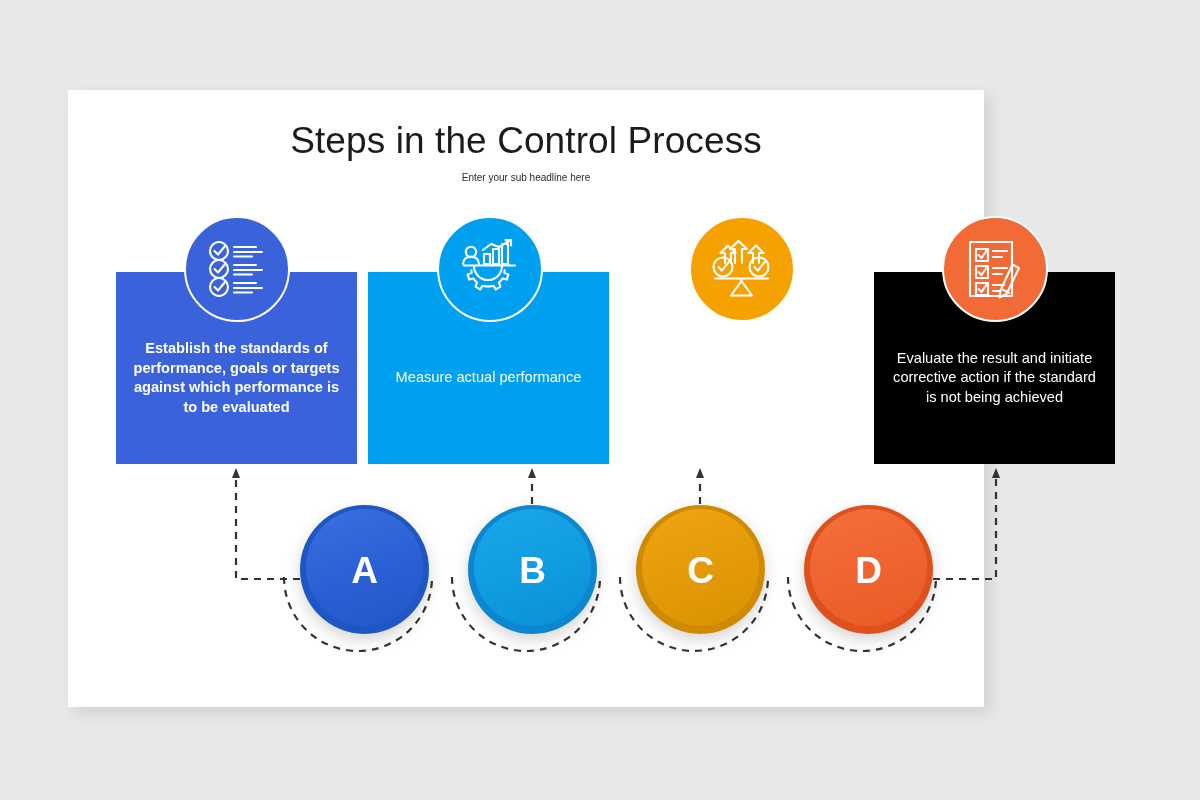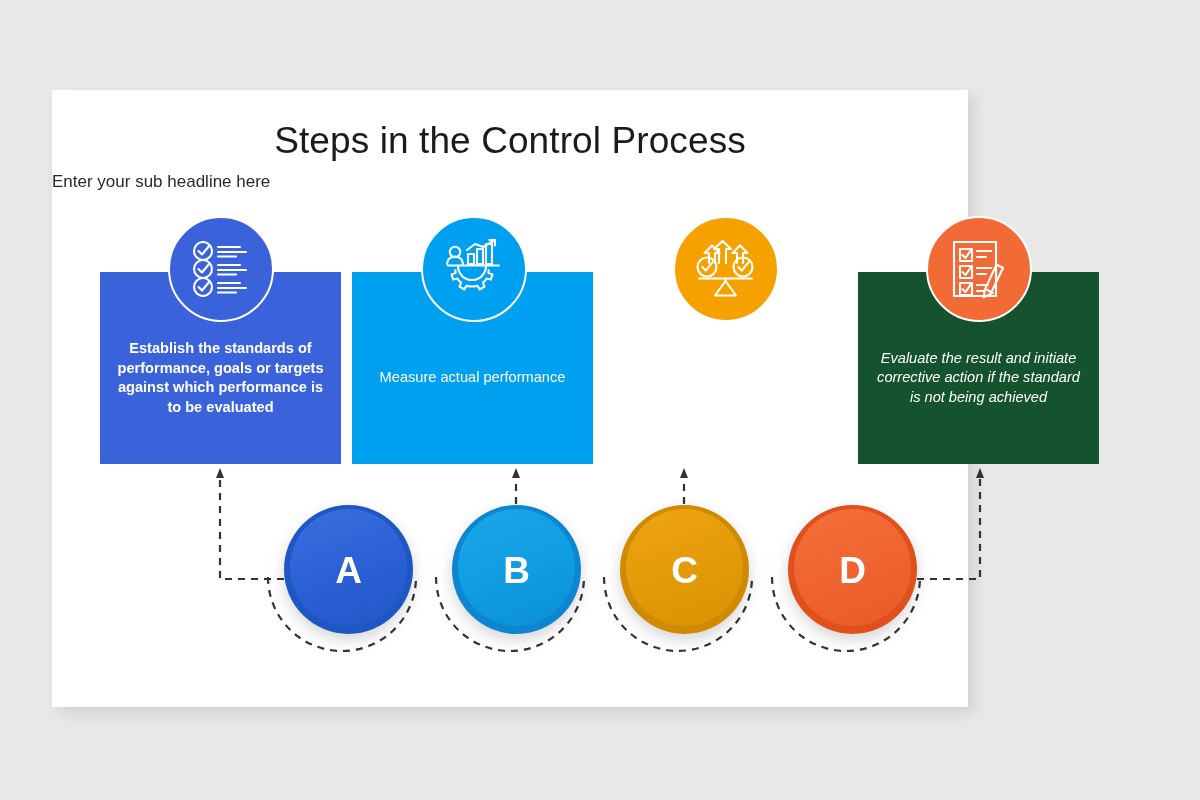--- a/index.html
+++ b/index.html
@@ -7,37 +7,37 @@
     width:1200px; height:800px;
     background:#e8e8e9;
     font-family:"Liberation Sans", sans-serif;
     overflow:hidden;
   }
   #stage { position:relative; width:1200px; height:800px; }
 
   
   #slide {
     position:absolute;
-    left:52px; top:90px;
+    left:68px; top:90px;
     width:916px; height:617px;
     background:#ffffff;
     box-shadow:6px 6px 14px rgba(0,0,0,0.10);
   }
 
   
   #title {
     position:absolute; left:0; top:30px; width:100%;
     text-align:center;
     font-size:37px; font-weight:400; color:#1b1b1b;
     letter-spacing:.1px;
   }
   #subtitle {
     position:absolute; left:0; top:82px; width:100%;
-    text-align:left;
-    font-size:17px; font-weight:400; color:#2a2a2a;
+    text-align:center;
+    font-size:10px; font-weight:400; color:#2a2a2a;
   }
 
   
   .card {
     position:absolute;
     top:182px;
     width:241px; height:192px;
     display:flex; align-items:center; justify-content:center;
     padding:0 14px;
   }
@@ -45,21 +45,21 @@
     text-align:center;
     color:#ffffff;
     font-size:14.6px;
     line-height:19.5px;
     width:100%;
     margin-top:20px;
   }
   #card-0 { left:48px;  background:#3a63db;font-weight:bold; }
   #card-1 { left:300px; background:#00a0f0;justify-content:center; }
   #card-2 { left:553px; background:#f5a201; }
-  #card-3 { left:806px; background:#14532d;font-style:italic; }
+  #card-3 { left:806px; background:#000000; }
 
   
   .icon-circle {
     position:absolute;
     top:126px;
     width:106px; height:106px;
     border-radius:50%;
     border:2.5px solid #ffffff;
     display:flex; align-items:center; justify-content:center;
     z-index:5;

